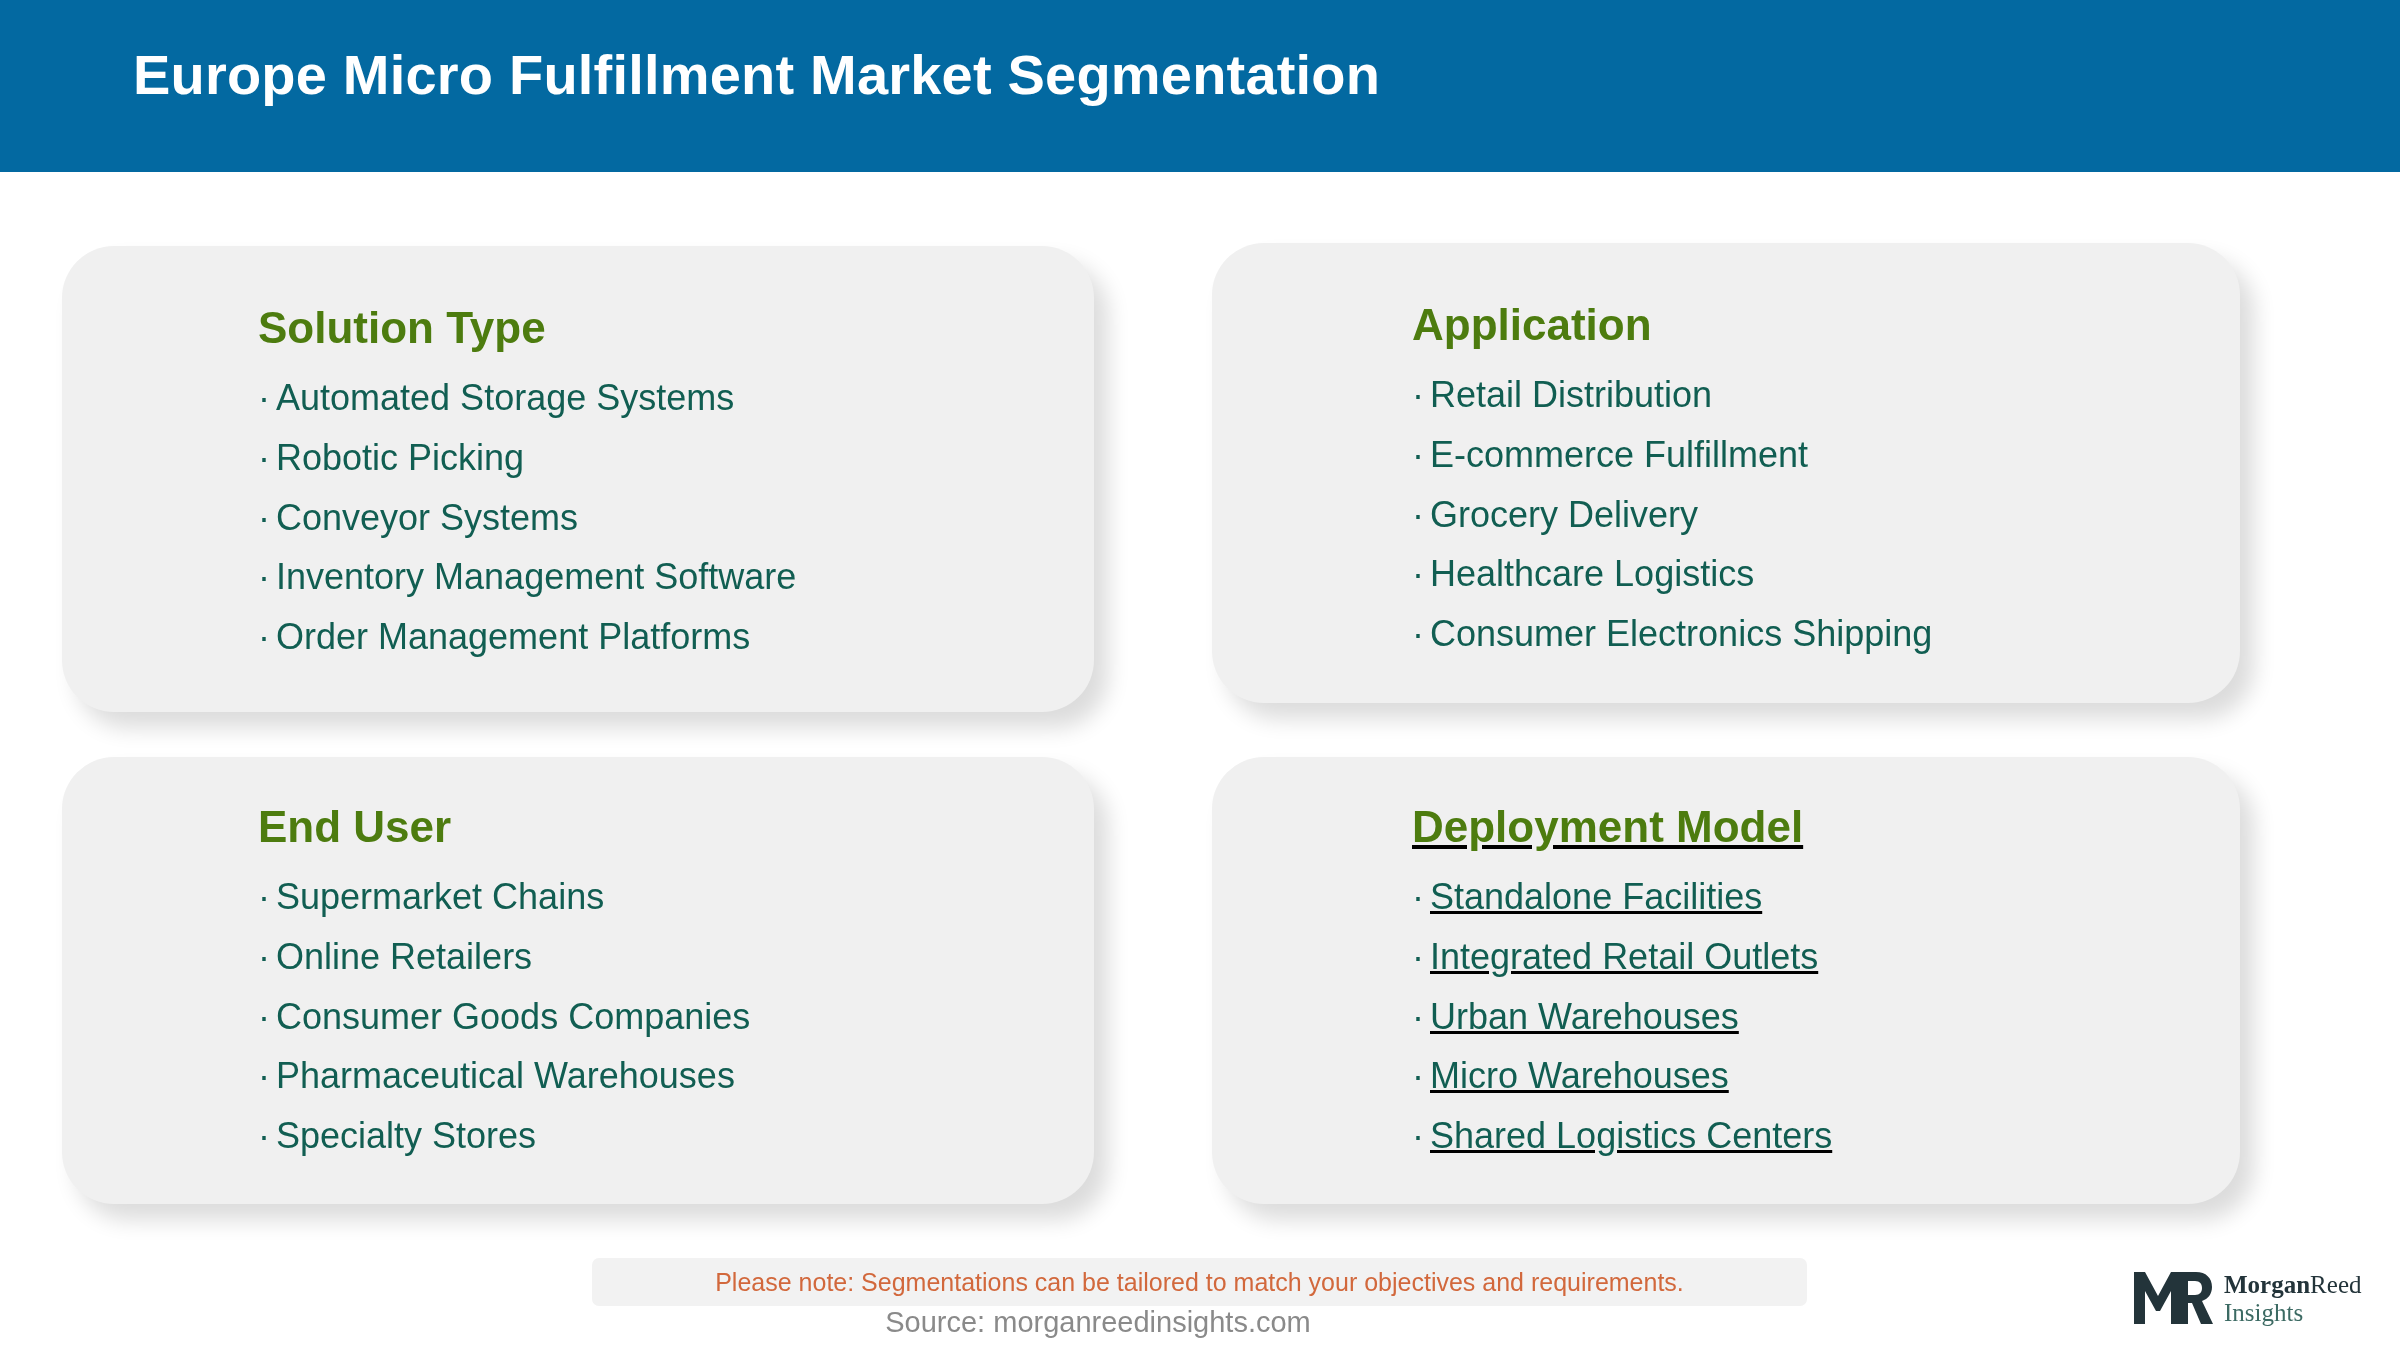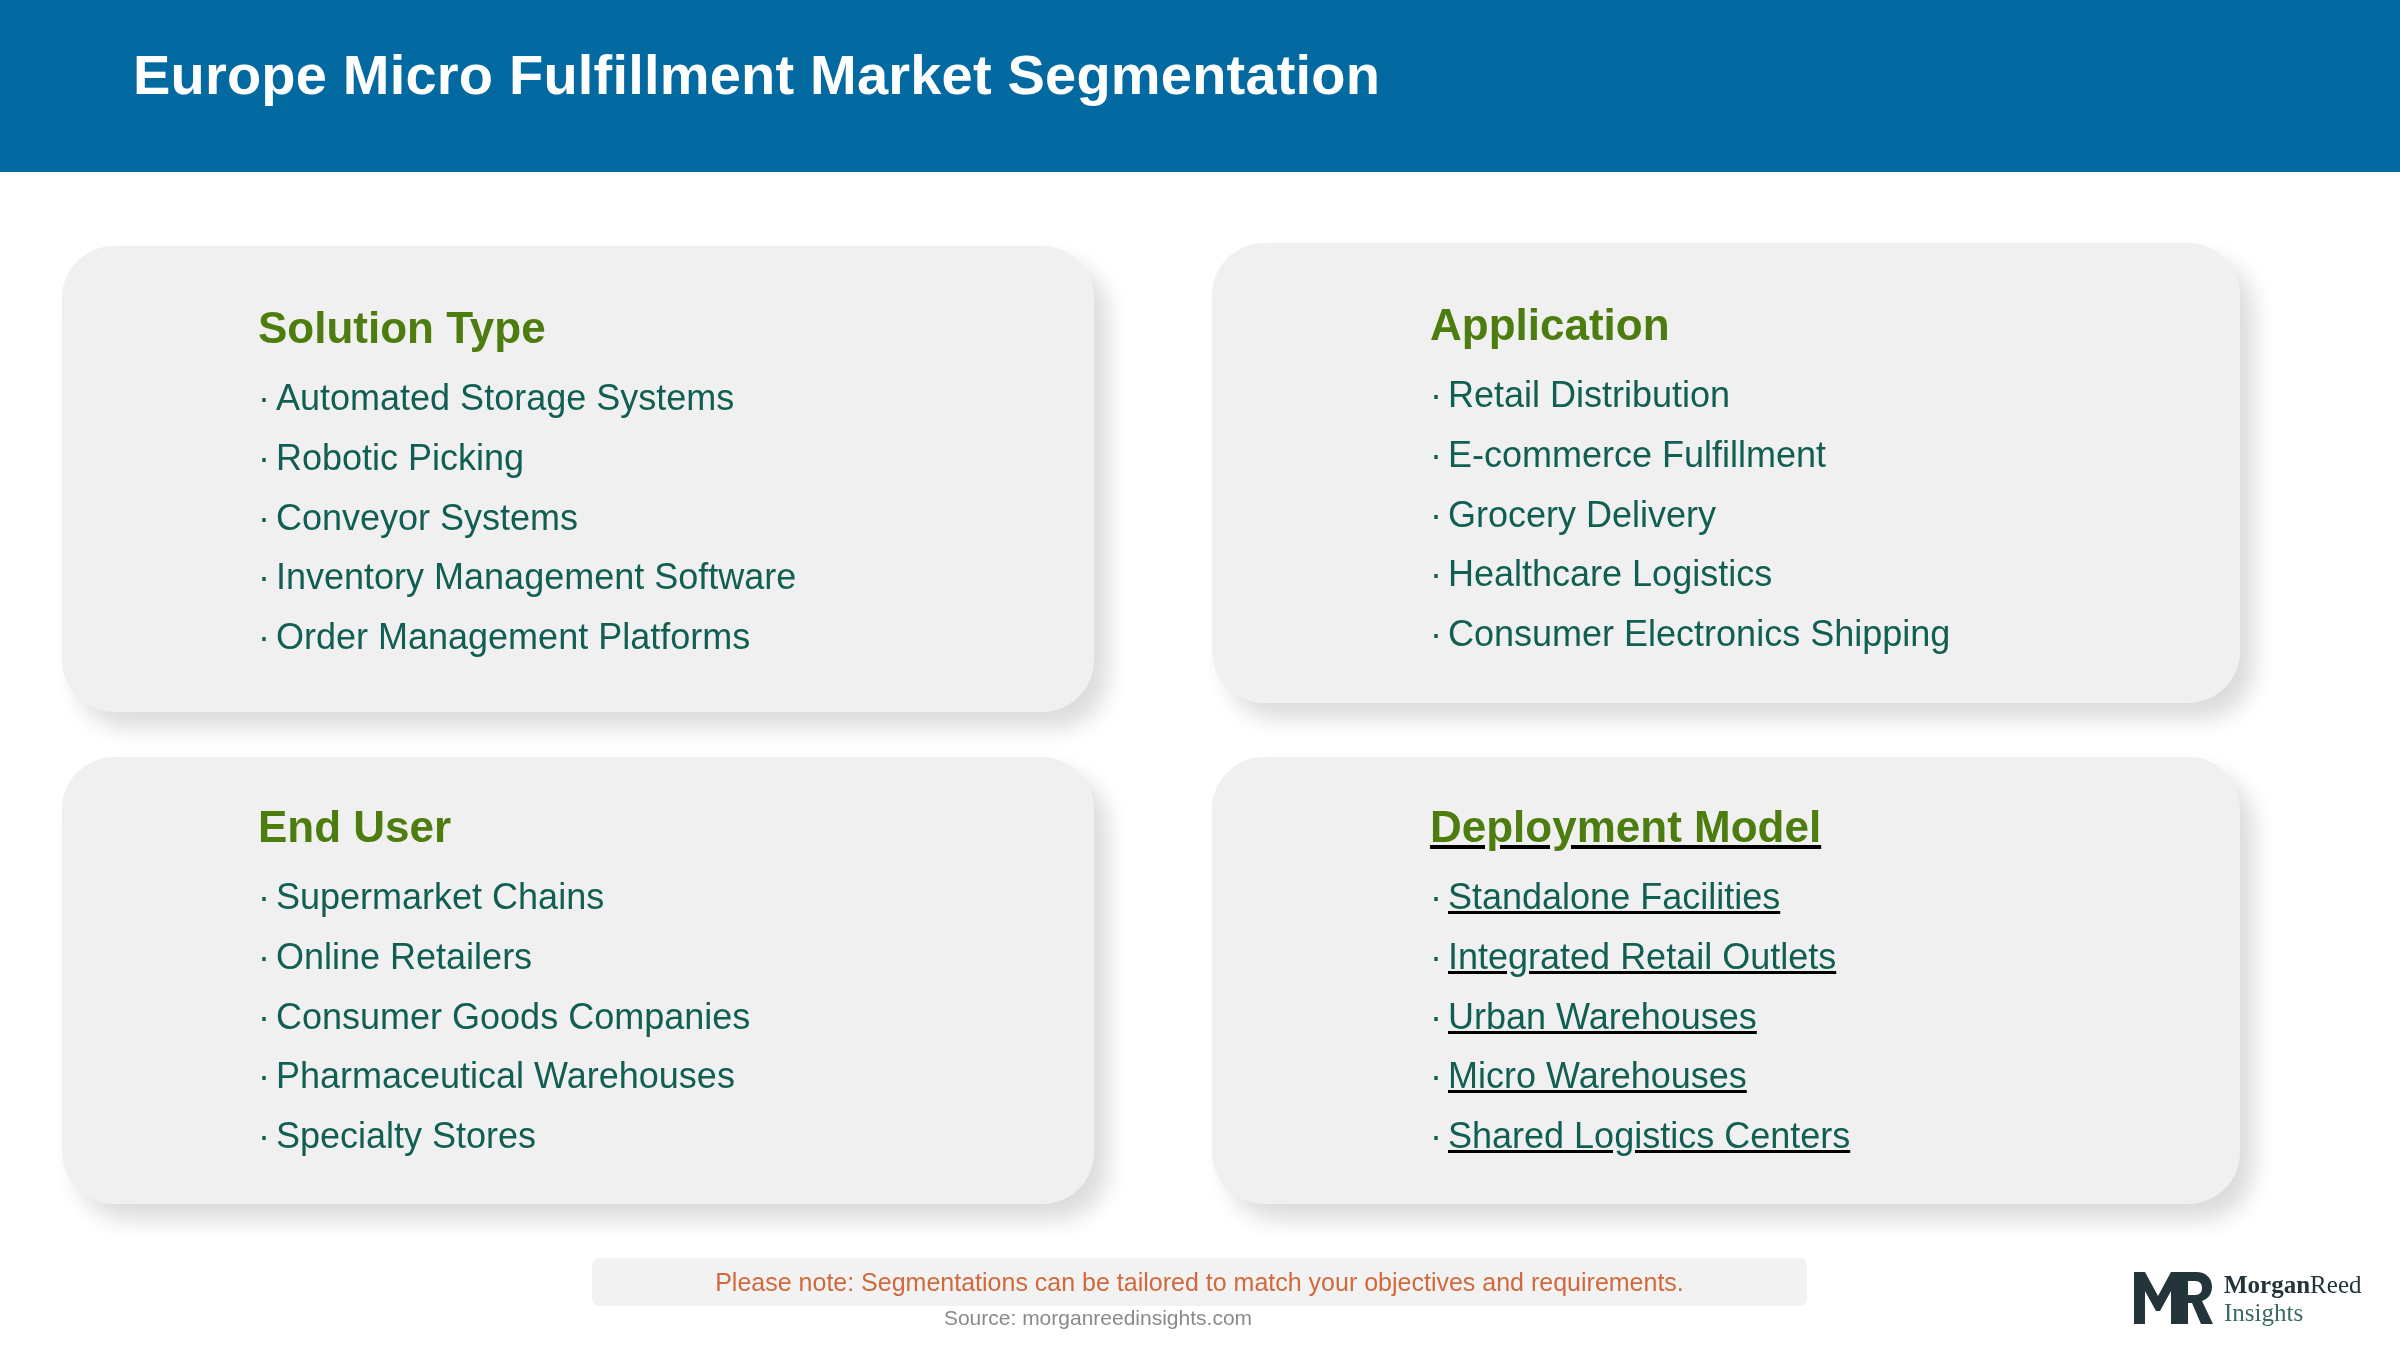--- a/index.html
+++ b/index.html
@@ -51,21 +51,21 @@
   #card-end-user      { left: 62px;   top: 757px; width: 1032px; height: 447px; }
   #card-deployment    { left: 1212px; top: 757px; width: 1028px; height: 447px; }
 
   .card-inner {
     position: absolute;
     left: 196px;
     top: 60px;
     right: 40px;
   }
   #card-application .card-inner,
-  #card-deployment  .card-inner { left: 218px; }
+  #card-deployment  .card-inner { left: 200px; }
   #card-end-user    .card-inner { top: 48px; }
   #card-deployment  .card-inner { top: 48px; text-decoration: underline; }
 
   .card-heading {
     font-size: 44px;
     font-weight: bold;
     color: #4d7c0f;
     line-height: 1.0;
     margin: 0 0 18px 0;
     white-space: nowrap;
@@ -104,21 +104,21 @@
     font-size: 25px;
     color: #d2683c;
     white-space: nowrap;
   }
   #source-text {
     position: absolute;
     left: 0;
     top: 1306px;
     width: 2196px;
     text-align: center;
-    font-size: 21px;
+    font-size: 29px;
     color: #8a8a8a;
   }
 
   
   #logo {
     position: absolute;
     left: 2132px;
     top: 1262px;
     width: 250px;
     height: 72px;

